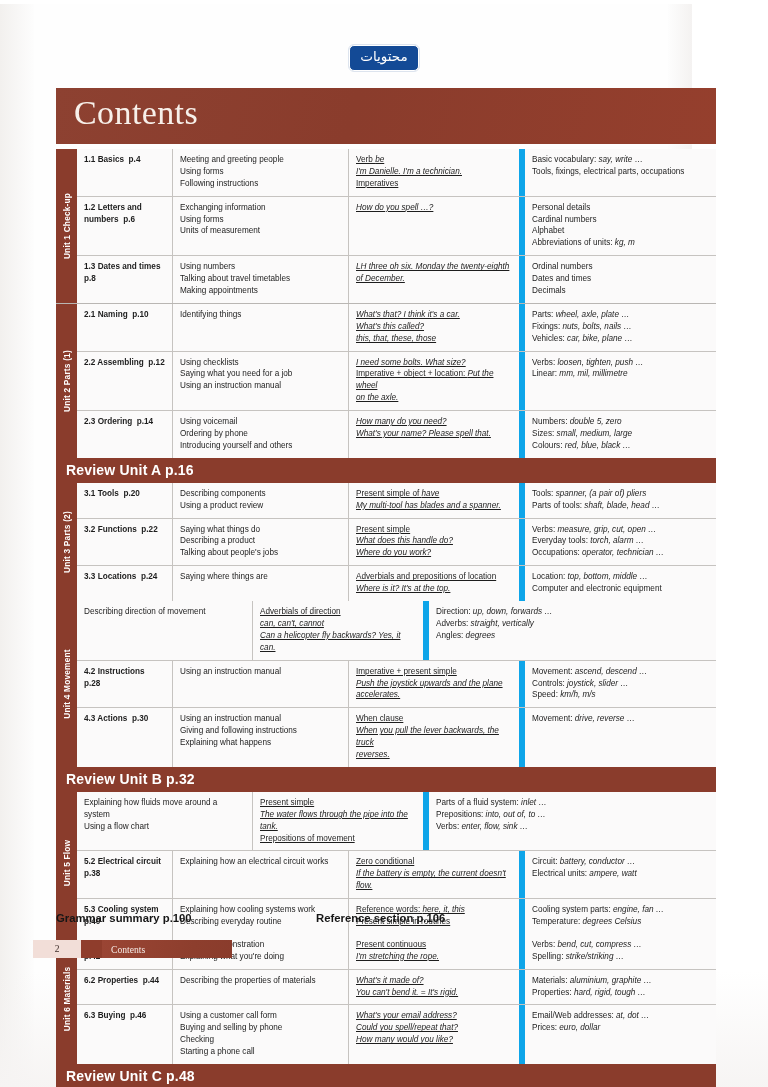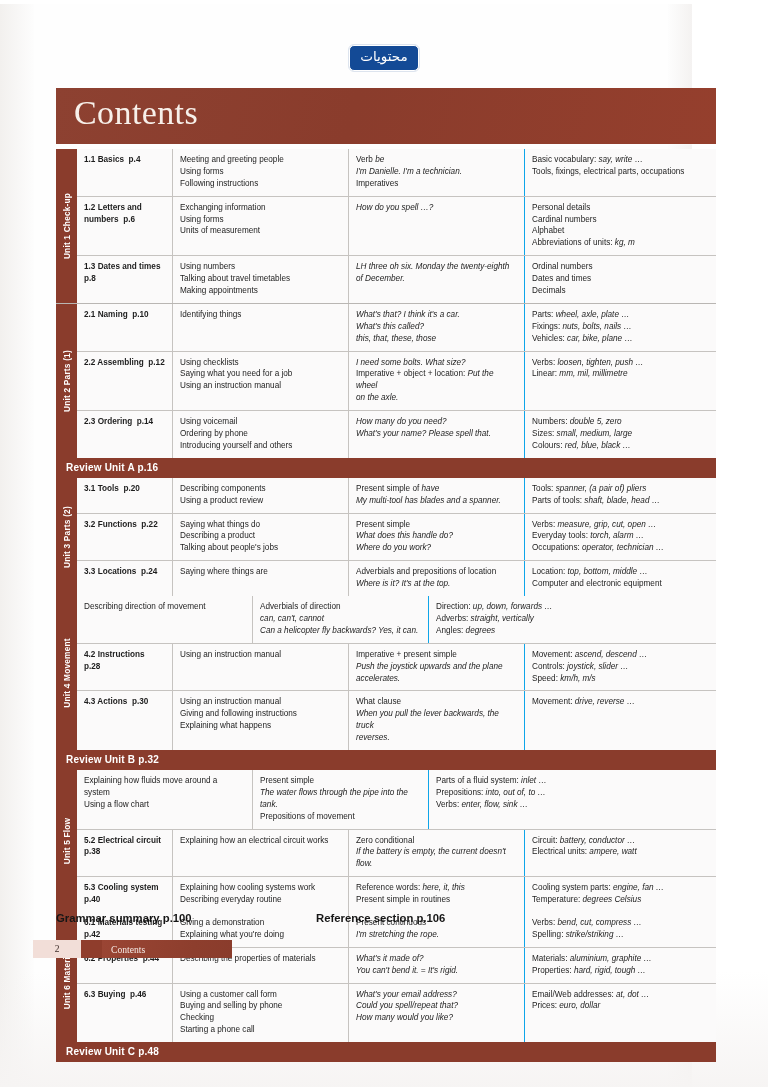--- a/index.html
+++ b/index.html
@@ -126,32 +126,33 @@
     border-right: 1px solid #c6c3c0;
     font-weight: bold;
   }
   .c-title .pg { font-weight: bold; }
   .c-skills {
     width: 176px; flex: 0 0 176px;
     border-right: 1px solid #c6c3c0;
   }
   .c-lang {
     width: 176px; flex: 0 0 176px;
-    border-right: 1px solid #0ea5e9;
+    border-right: 6px solid #0ea5e9;
+    text-decoration: underline;
   }
   .c-vocab { flex: 1 1 auto; }
   .ln { display: block; }
   .it { font-style: italic; }
 
   
   .review-bar {
     width: 660px;
     background: #8a3c2c;
     color: #ffffff;
-    font-size: 10px;
+    font-size: 14px;
     font-weight: bold;
     padding: 4px 0 5px 10px;
     letter-spacing: 0.2px;
   }
 
   
   .bottom-links {
     position: absolute;
     left: 56px; top: 908px;
     width: 660px;
@@ -420,21 +421,21 @@
             </div>
           </div>
           <div class="row">
             <div class="cell c-title">4.3 Actions&nbsp; <span class="pg">p.30</span></div>
             <div class="cell c-skills">
               <span class="ln">Using an instruction manual</span>
               <span class="ln">Giving and following instructions</span>
               <span class="ln">Explaining what happens</span>
             </div>
             <div class="cell c-lang">
-              <span class="ln">What clause</span>
+              <span class="ln">When clause</span>
               <span class="ln"><span class="it">When you pull the lever backwards, the truck</span></span>
               <span class="ln"><span class="it">reverses.</span></span>
             </div>
             <div class="cell c-vocab">
               <span class="ln">Movement: <span class="it">drive, reverse …</span></span>
             </div>
           </div>
         </div>
       </div>
       <div class="review-bar">Review Unit B  p.32</div>

